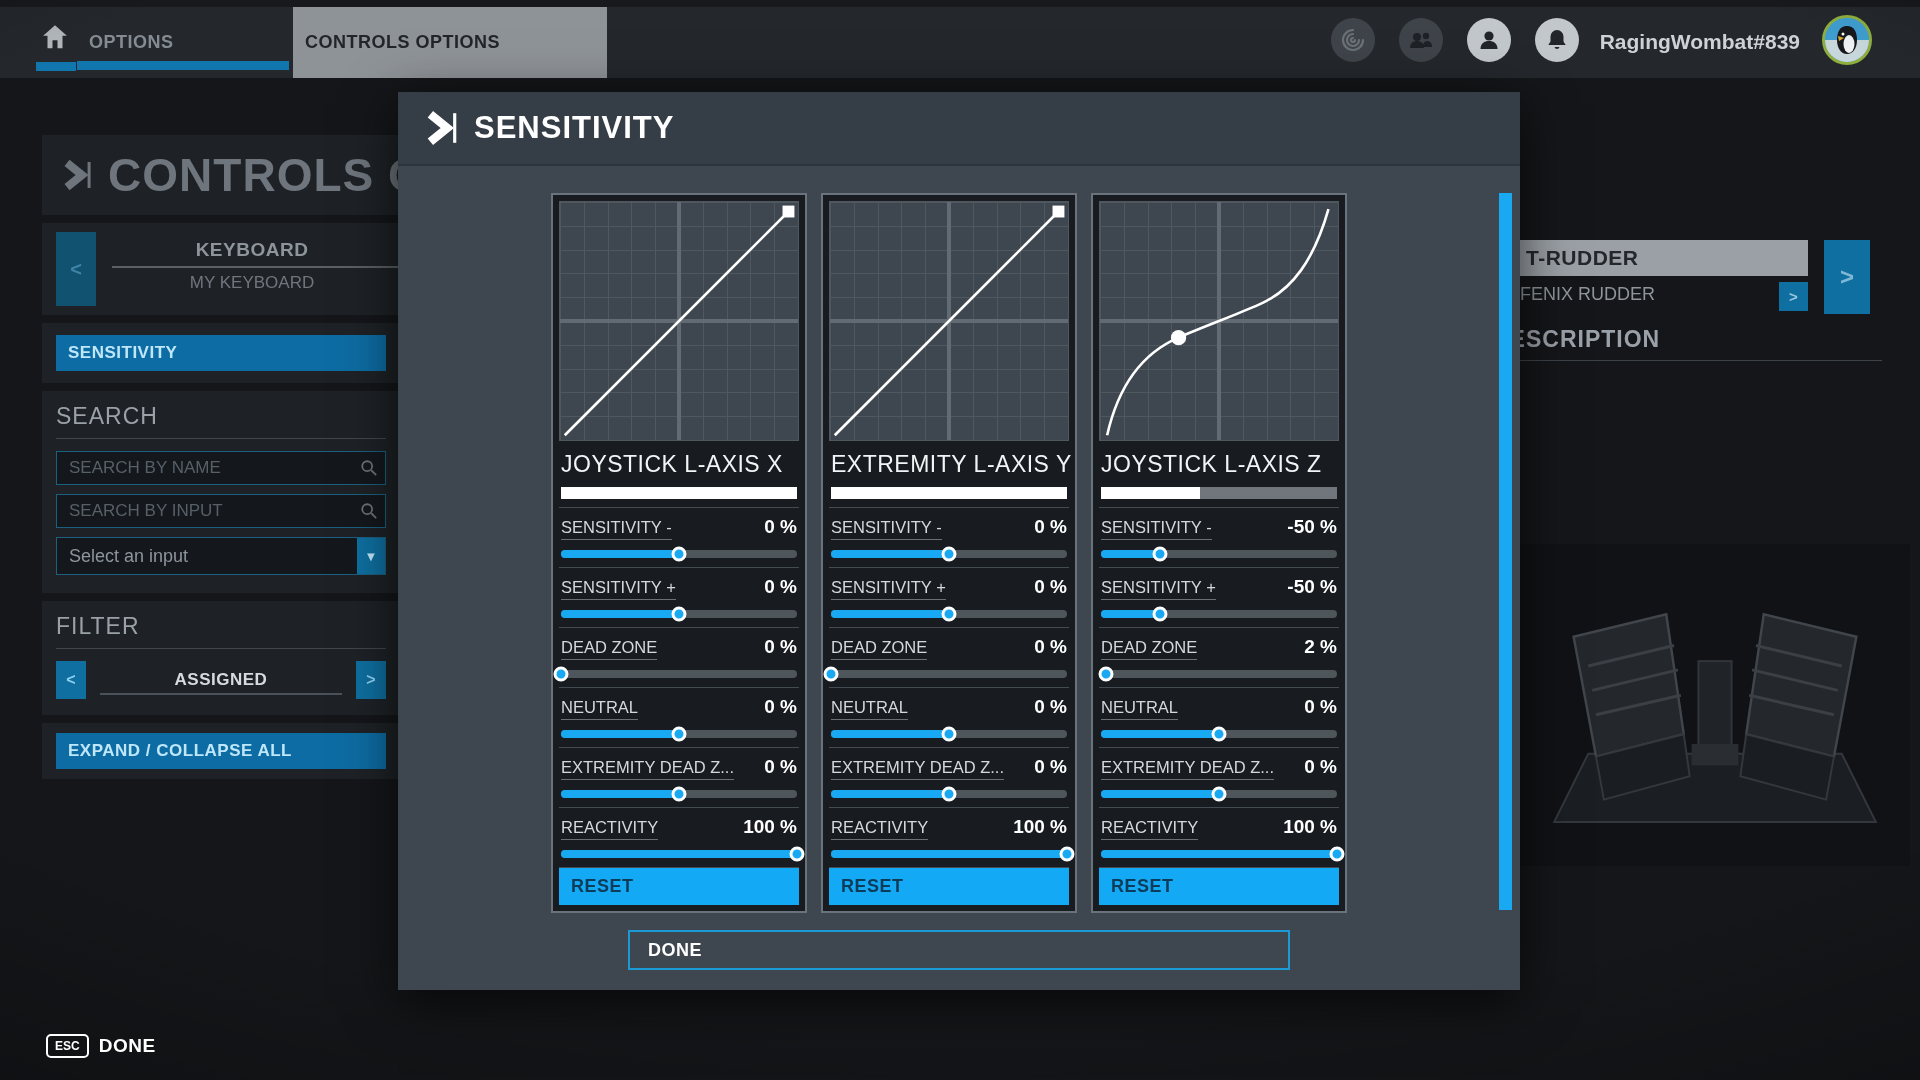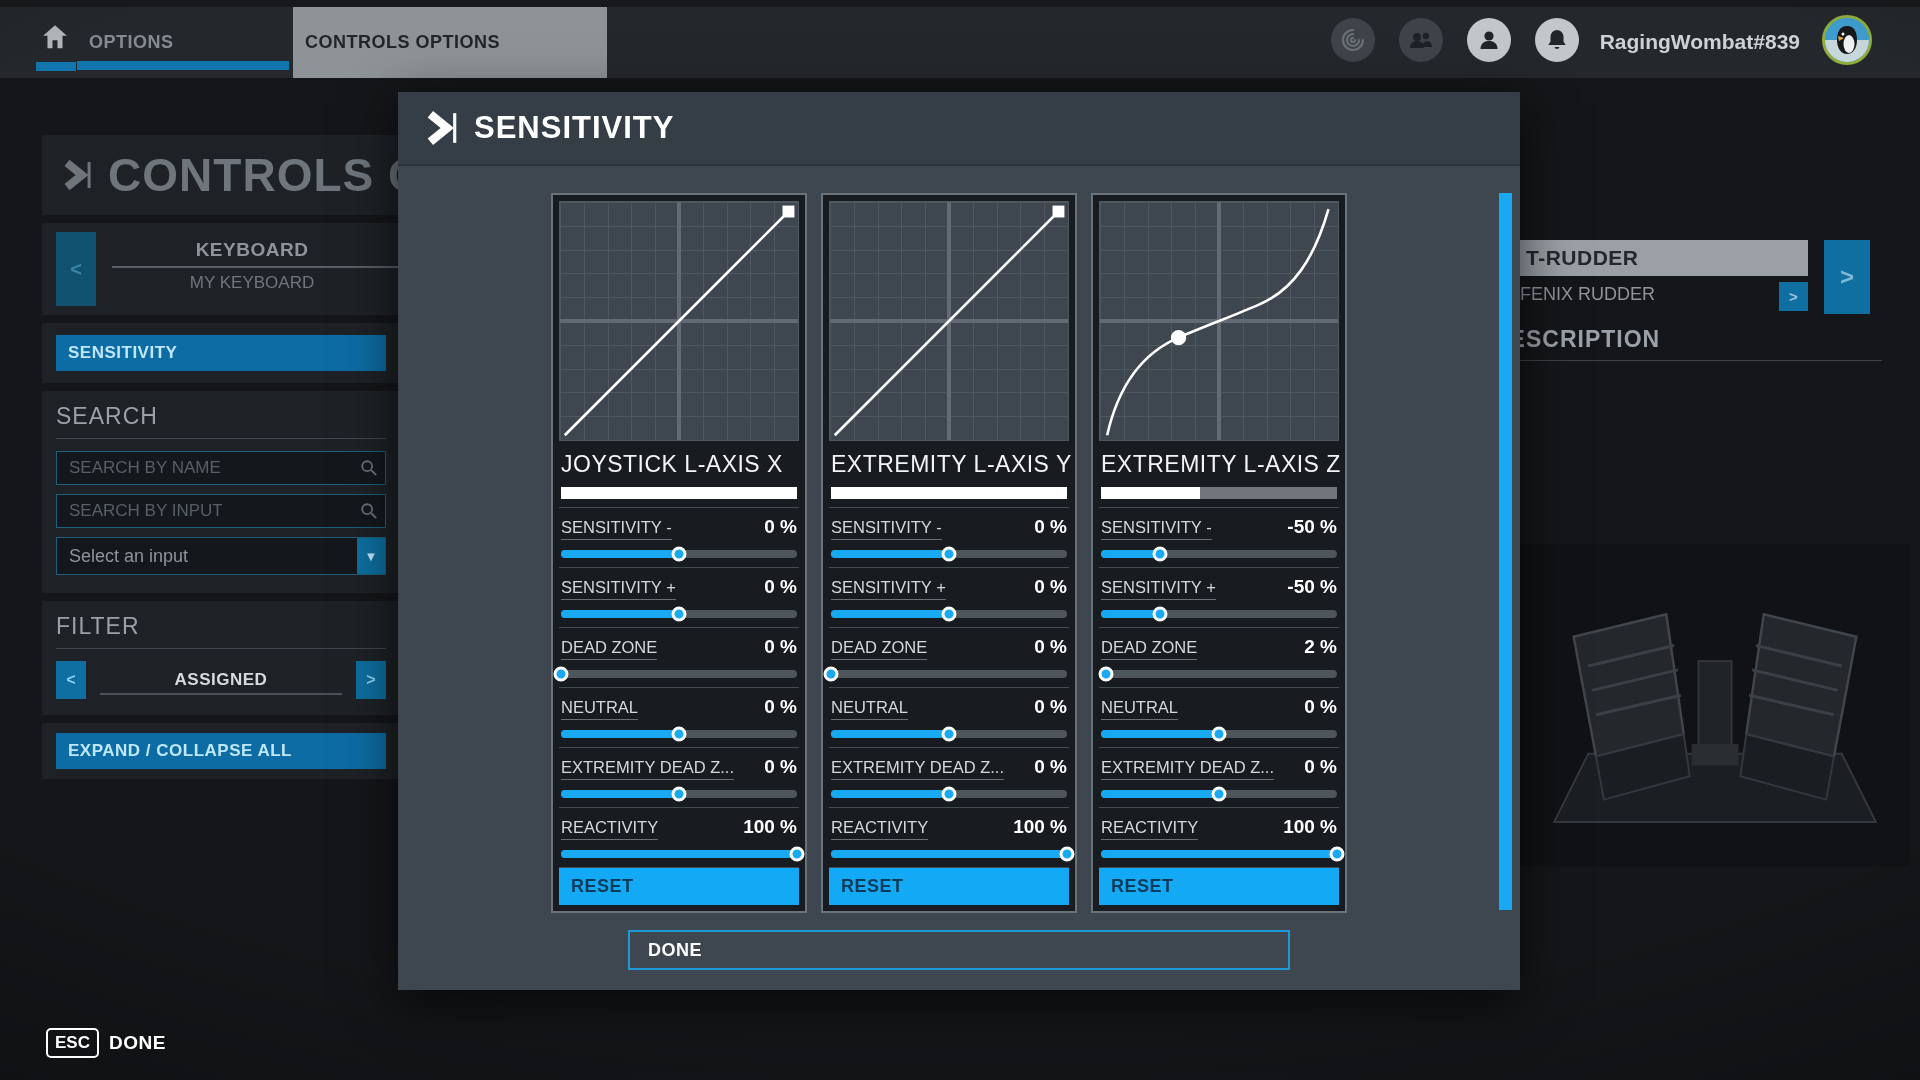--- a/index.html
+++ b/index.html
@@ -87,21 +87,21 @@
   .svalue{color:#fff;font-size:19px;font-weight:bold;white-space:nowrap;}
   .strack{position:relative;margin-top:10px;height:8px;background:#4e555b;border-radius:4px;cursor:pointer;}
   .sfill{position:absolute;left:0;top:0;height:100%;background:#18a9f2;border-radius:4px;}
   .sknob{position:absolute;top:50%;width:15px;height:15px;background:#18a9f2;border:3px solid #fff;border-radius:50%;transform:translate(-50%,-50%);cursor:grab;}
   .reset{margin-top:auto;height:38px;background:#14a9f4;border:none;color:#0d3c5a;font-weight:bold;font-size:18px;text-align:left;padding-left:12px;letter-spacing:.5px;cursor:pointer;}
   .modal-scrollbar{position:absolute;right:8px;top:101px;width:13px;height:717px;background:#18a9f2;cursor:pointer;}
   .done-btn{position:absolute;left:230px;top:838px;width:662px;height:40px;background:transparent;border:2px solid #1b9ad6;color:#fff;font-weight:bold;font-size:18px;text-align:left;padding-left:18px;letter-spacing:.5px;cursor:pointer;}
 
   
   .esc-footer{position:absolute;left:46px;bottom:22px;z-index:55;display:flex;align-items:center;gap:10px;}
-  .keycap{border:2.5px solid #fff;border-radius:5px;color:#fff;font-weight:bold;font-size:17px;padding:3px 7px;}
+  .keycap{border:2.5px solid #fff;border-radius:5px;color:#fff;font-weight:bold;font-size:12px;padding:3px 7px;}
   .esc-label{color:#fff;font-weight:bold;font-size:19px;letter-spacing:.5px;}
 </style>
 </head>
 <body>
 
 <div class="stage">
 
   <header class="topbar">
     <div class="home-tab">
       <svg width="30" height="30" viewBox="0 0 24 24">
@@ -403,21 +403,21 @@
         <button class="reset">RESET</button>
       </section>
 
       <section class="axis">
         <div class="graph">
           <svg viewBox="0 0 100 100" preserveAspectRatio="none">
             <path class="cpath" fill="none" d="M 3,98 C 8,76 19,63 33,57 C 43,52.5 57,47.5 67,43 C 81,37 90,24 96,3"></path>
           <circle cx="33" cy="57" r="3.2" fill="#ffffff"></circle>
             </svg>
         </div>
-        <h3 class="axis-title">EXTREMITY L-AXIS Z</h3>
+        <h3 class="axis-title">JOYSTICK L-AXIS Z</h3>
         <div class="posbar">
           <div class="posfill" style="width: 42%;"></div>
         </div>
         <div class="rows">
           <div class="srow">
             <div class="shead">
                 <span class="slabel">SENSITIVITY -</span>
                 <span class="svalue">-50 %</span>
               </div>
             <div class="strack">

